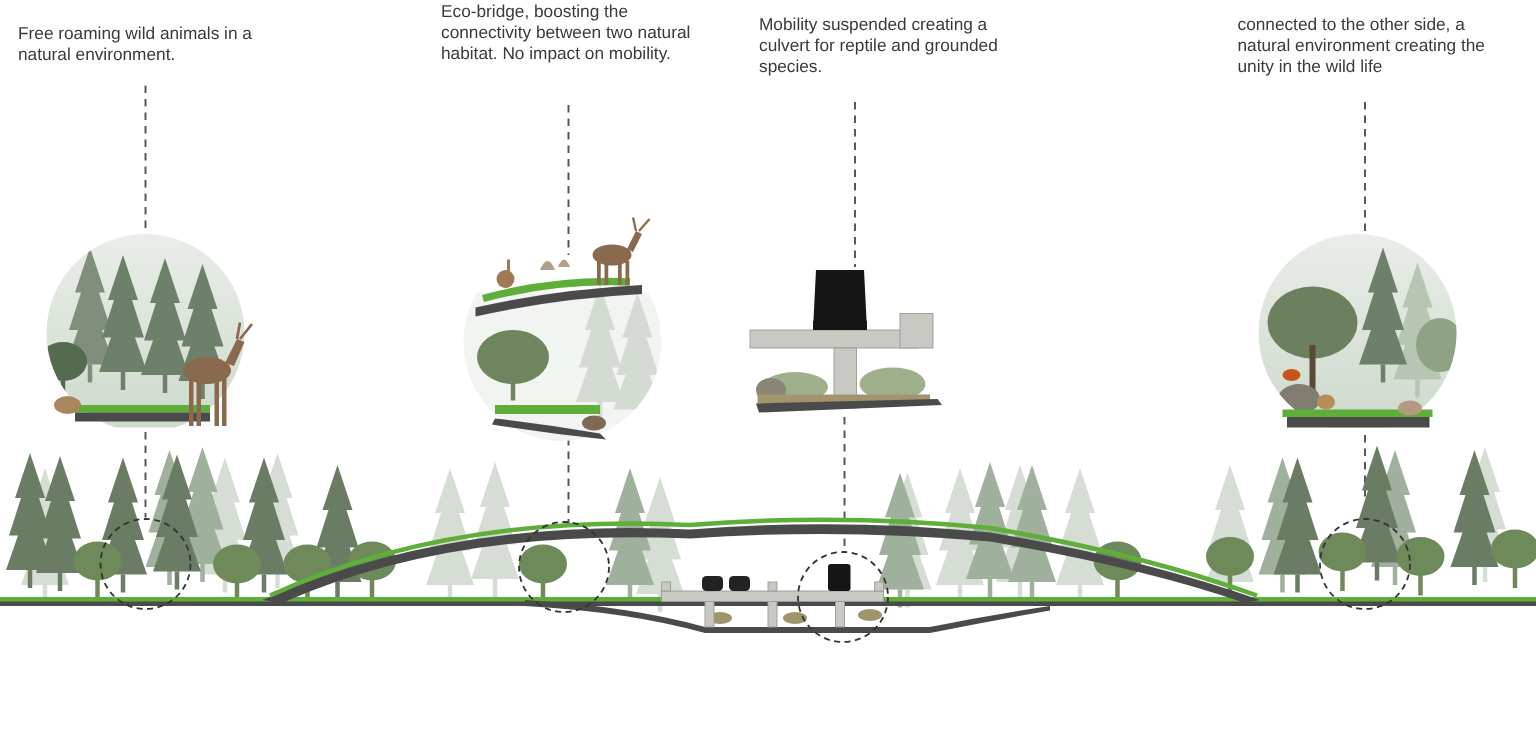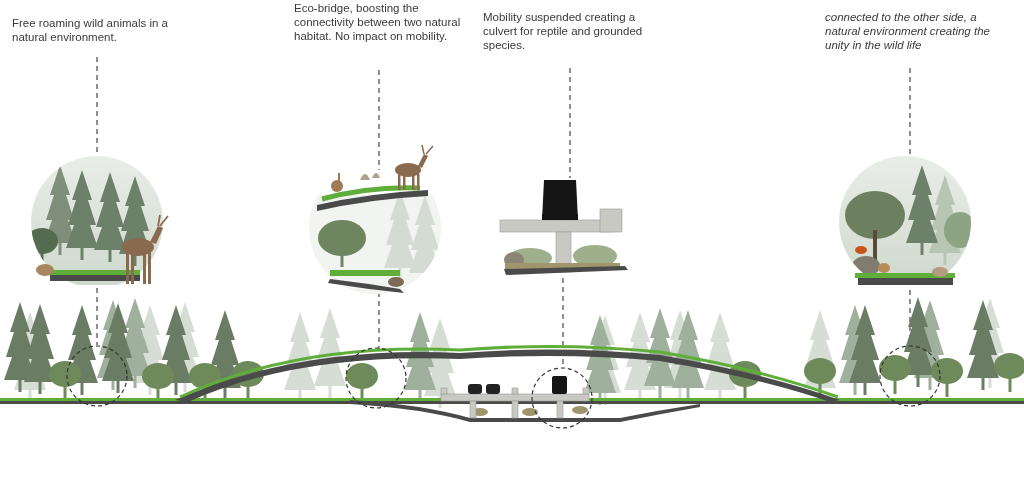--- a/index.html
+++ b/index.html
@@ -7,22 +7,22 @@
   .caption{position:absolute;text-align:left;color:#3a3a3a;font-size:11.5px;line-height:14px;width:170px;}
   svg{position:absolute;left:0;top:0;}
 </style>
 </head>
 <body>
 
 <div>
 
   <div class="caption" style="left:12px;top:16px;">Free roaming wild animals in a natural environment.</div>
   <div class="caption" style="left:294px;top:1px;">Eco-bridge, boosting the connectivity between two natural habitat. No impact on mobility.</div>
-  <div class="caption" style="left:483px;top:10px;">Mobility suspended creating a culvert for reptile and grounded species.</div>
-  <div class="caption" style="left:825px;top:10px;font-style:italic;">connected to the other side, a natural environment creating the unity in the wild life</div>
+  <div class="caption" style="left:506px;top:10px;">Mobility suspended creating a culvert for reptile and grounded species.</div>
+  <div class="caption" style="left:825px;top:10px;">connected to the other side, a natural environment creating the unity in the wild life</div>
 
   <svg width="1024" height="498" viewBox="0 0 1024 498">
     <defs>
       <clipPath id="c1">
           <circle cx="97" cy="222" r="66"></circle>
         </clipPath>
       <clipPath id="c2">
           <circle cx="375" cy="228" r="66"></circle>
         </clipPath>
       <clipPath id="c4">

